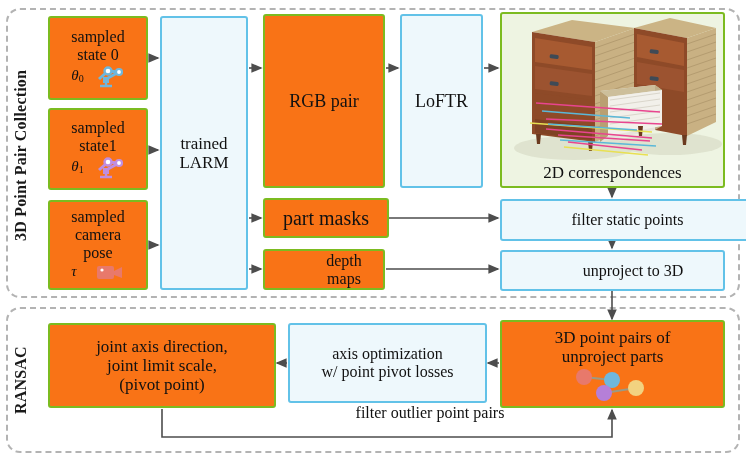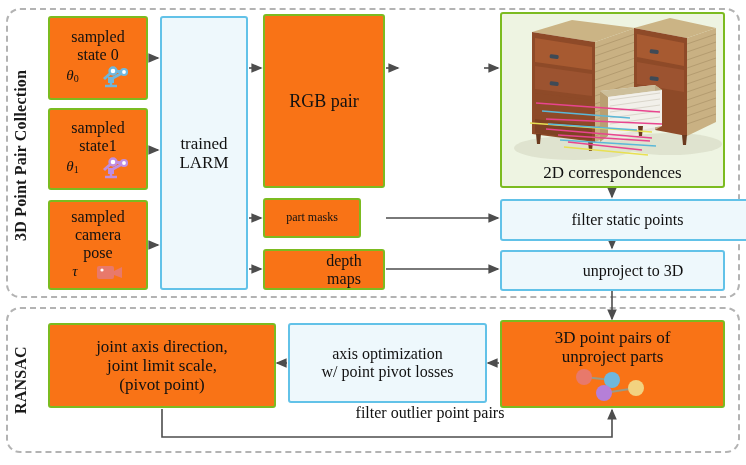--- a/index.html
+++ b/index.html
@@ -45,21 +45,21 @@
   .box.blue{
     border:2.5px solid #62c2e8;
     background:#eef8fc;
   }
   .box .txt{display:block;padding:0 4px;}
 
   
   svg.wires{position:absolute;left:0;top:0;width:746px;height:465px;overflow:visible;}
 
   
-  .inline-row{display:flex;align-items:center;justify-content:flex-end;gap:17px;}
+  .inline-row{display:flex;align-items:center;justify-content:space-between;gap:4px;}
   .theta{font-style:italic;font-size:15px;}
   .sub{font-size:10px;vertical-align:-2px;font-style:normal;}
 
   
   .illus{position:absolute;overflow:hidden;}
   .caption{
     position:absolute;left:0;right:0;bottom:4px;text-align:center;
     color:#111;
   }
 </style>
@@ -176,28 +176,31 @@
     <div>
       <div>trained</div>
       <div>LARM</div>
     </div>
   </div>
 
   <div class="box green" style="left:263px;top:14px;width:122px;height:174px;font-size:18px;">
     <span class="txt">RGB pair</span>
   </div>
 
-  <div class="box green" style="left:263px;top:198px;width:98px;height:40px;font-size:12px;">
+  <div class="box green" style="left:263px;top:198px;width:126px;height:40px;font-size:20px;">
     <span class="txt">part masks</span>
   </div>
 
   <div class="box green" style="left:263px;top:249px;width:122px;height:41px;font-size:16px;padding-left:40px;">
     <span class="txt">depth maps</span>
   </div>
 
+  <div class="box blue" style="left:400px;top:14px;width:83px;height:174px;font-size:18px;">
+    <span class="txt">LoFTR</span>
+  </div>
 
   <div class="box green illus" style="left:500px;top:12px;width:225px;height:176px;display:block;background:#eef4e2;">
     <svg width="221" height="172" viewBox="0 0 221 172" style="position:absolute;left:0;top:0;">
 
       <ellipse cx="72" cy="134" rx="60" ry="12" fill="#d9ddc8" opacity=".75"></ellipse>
       <ellipse cx="168" cy="130" rx="52" ry="11" fill="#d9ddc8" opacity=".75"></ellipse>
 
       <path d="M93,28 L133,14 L133,112 L93,128 z" fill="#c9b183"></path>
       <g stroke="#b49c70" stroke-width="1">
         <path d="M93,34 L133,20"></path>

